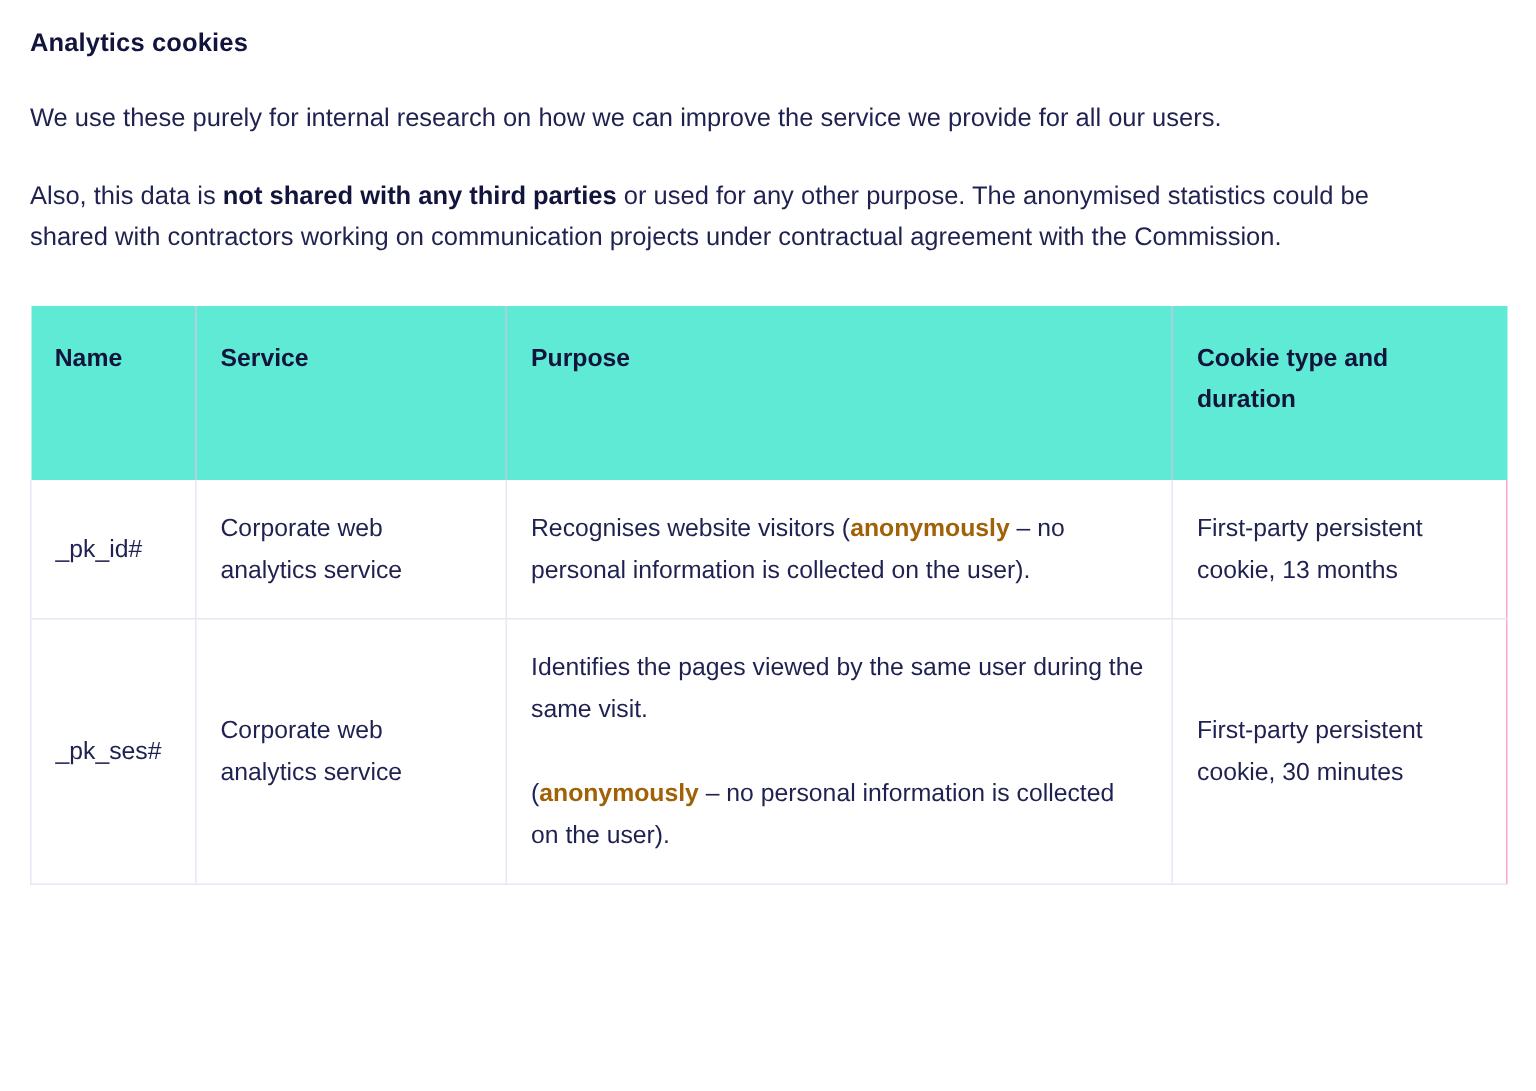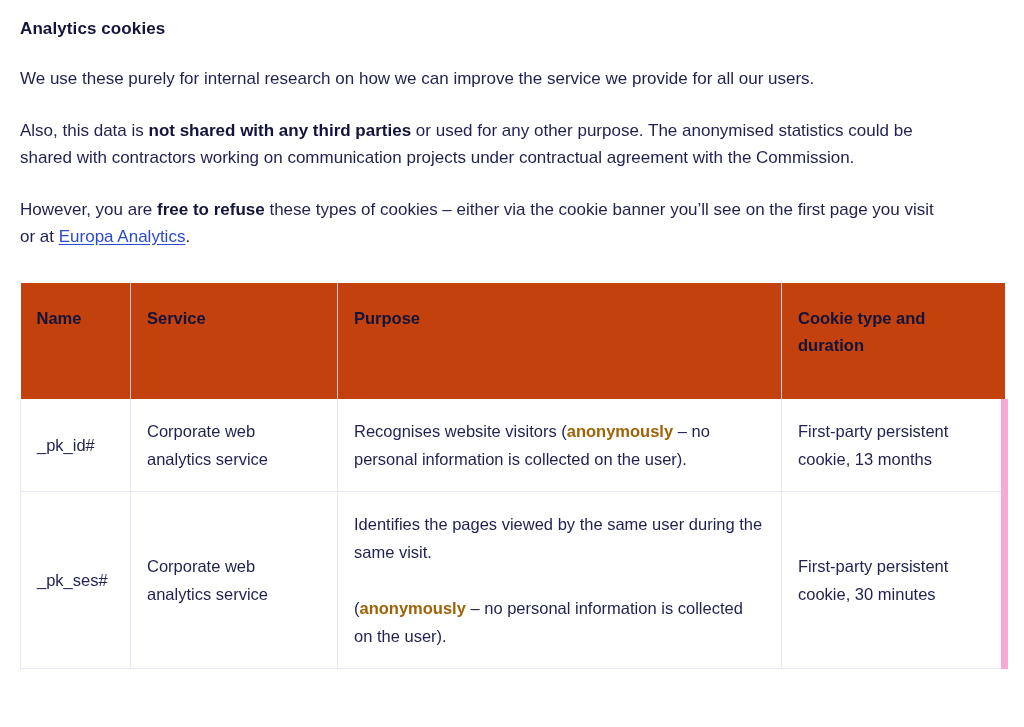--- a/index.html
+++ b/index.html
@@ -61,21 +61,21 @@
     table-layout: fixed;
     font-size: 16.5px;
   }
 
   table.cookie-table col.c-name    { width: 110px; }
   table.cookie-table col.c-service { width: 207px; }
   table.cookie-table col.c-purpose { width: 444px; }
   table.cookie-table col.c-type    { width: 223px; }
 
   table.cookie-table thead th {
-    background: #c2410c;
+    background: #5eead4;
     color: #12143c;
     font-weight: bold;
     text-align: left;
     vertical-align: top;
     padding: 22px 16px 40px 16px;
     line-height: 27px;
     border-right: 1px solid #bfc6e2;
     font-size: 16.5px;
   }
   table.cookie-table thead th:last-child {
@@ -85,21 +85,21 @@
   table.cookie-table tbody td {
     vertical-align: middle;
     padding: 18px 16px;
     line-height: 28px;
     color: #1f2150;
     border-right: 1px solid #e6e8f6;
     border-bottom: 1px solid #e6e8f6;
     background: #ffffff;
   }
   table.cookie-table tbody td:last-child {
-    border-right: 7px solid #f9a8d4;
+    border-right: 1px solid #f9a8d4;
   }
   table.cookie-table tbody td:first-child {
     border-left: 1px solid #e6e8f6;
   }
 
   table.cookie-table tbody td b {
     font-weight: bold;
     color: #a16207;
   }
 
@@ -113,21 +113,20 @@
 </head>
 <body>
 
 <div class="page">
 
   <h2 class="section-heading">Analytics cookies</h2>
 
   <div id="paragraphs-host">
       <p class="body-text"><span>We use these purely for internal research on how we can improve the service we provide for all our users.</span></p>
       <p class="body-text"><span>Also, this data is </span><b>not shared with any third parties</b><span> or used for any other purpose. The anonymised statistics could be shared with contractors working on communication projects under contractual agreement with the Commission.</span></p>
-      <p class="body-text"><span>However, you are </span><b>free to refuse</b><span> these types of cookies – either via the cookie banner you’ll see on the first page you visit or at </span><a class="inline-link" href="#">Europa Analytics</a><span>.</span></p>
     </div>
 
   <div class="table-wrap">
     <table class="cookie-table">
       <colgroup>
         <col class="c-name">
         <col class="c-service">
         <col class="c-purpose">
         <col class="c-type">
       </colgroup>

